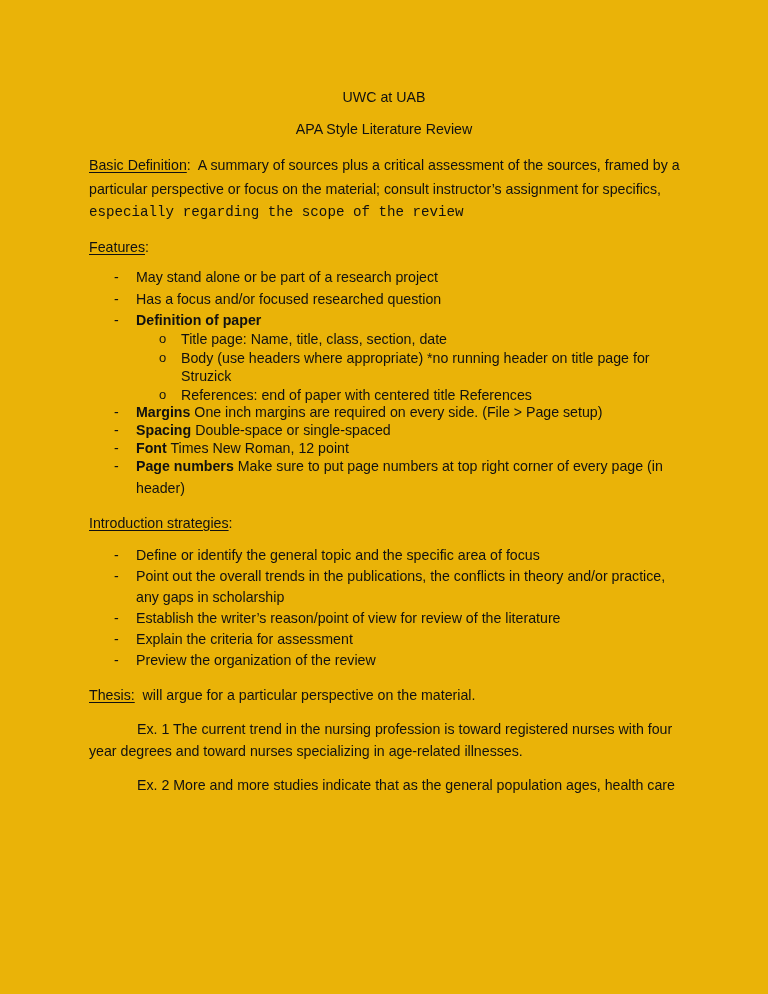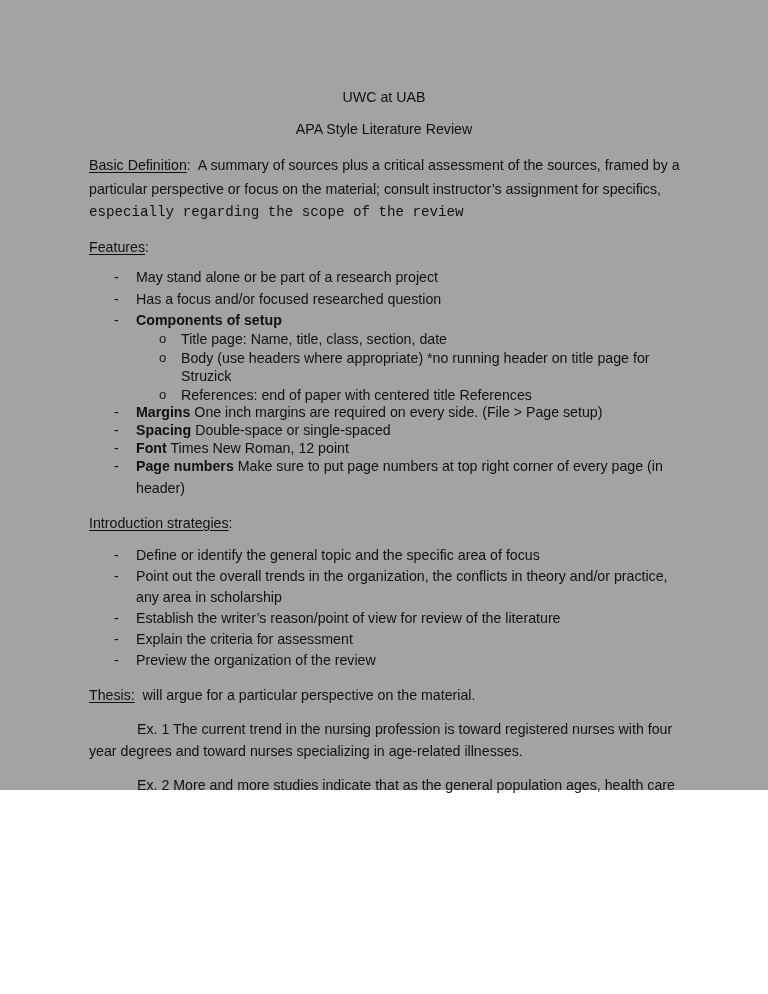--- a/index.html
+++ b/index.html
@@ -1,21 +1,21 @@
 <!DOCTYPE html>
 <html><head>
   <meta charset="utf-8">
   <style>
     html, body { margin: 0; padding: 0; background: #ffffff; }
     body {
       width: 768px; height: 994px; position: relative; overflow: hidden;
       font-family: "Liberation Sans", "DejaVu Sans", sans-serif;
       color: #111111; font-size: 14.2px;
     }
-    .page { position: absolute; left: 0; top: 0; width: 768px; height: 790px; background: #a3a3a3; }
+    .page { position: absolute; left: 0; top: 0; width: 768px; height: 994px; background: #eab308; }
     .abs { position: absolute; white-space: nowrap; line-height: 18px; }
     .center { left: 0; width: 768px; text-align: center; }
     .u { text-decoration: underline; text-underline-offset: 2px; }
     .b { font-weight: bold; }
     .dash { position: absolute; left: 114px; }
     .btext { position: absolute; left: 136px; text-align: right; }
     .odot { position: absolute; left: 159px; font-size: 13px; }
     .stext { position: absolute; left: 181px; }
   </style>
 </head>
@@ -35,21 +35,21 @@
   <div class="abs" style="left:0; top:268px; width:768px;">
     <span class="dash">-</span>
     <span class="btext">May stand alone or be part of a research project</span>
   </div>
   <div class="abs" style="left:0; top:290px; width:768px;">
     <span class="dash">-</span>
     <span class="btext">Has a focus and/or focused researched question</span>
   </div>
   <div class="abs" style="left:0; top:311px; width:768px;">
     <span class="dash">-</span>
-    <span class="btext b">Components of setup</span>
+    <span class="btext b">Definition of paper</span>
   </div>
 
   <div class="abs" style="left:0; top:330px; width:768px;">
     <span class="odot">o</span>
     <span class="stext">Title page: Name, title, class, section, date</span>
   </div>
   <div class="abs" style="left:0; top:349px; width:768px;">
     <span class="odot">o</span>
     <span class="stext">Body (use headers where appropriate) *no running header on title page for</span>
   </div>
@@ -82,24 +82,24 @@
   </div>
 
   <div class="abs" style="left:89px; top:514px;"><span class="u">Introduction strategies</span><span>:</span></div>
 
   <div class="abs" style="left:0; top:546px; width:768px;">
     <span class="dash">-</span>
     <span class="btext">Define or identify the general topic and the specific area of focus</span>
   </div>
   <div class="abs" style="left:0; top:567px; width:768px;">
     <span class="dash">-</span>
-    <span class="btext">Point out the overall trends in the organization, the conflicts in theory and/or practice,</span>
+    <span class="btext">Point out the overall trends in the publications, the conflicts in theory and/or practice,</span>
   </div>
   <div class="abs" style="left:0; top:588px; width:768px;">
-    <span class="btext">any area in scholarship</span>
+    <span class="btext">any gaps in scholarship</span>
   </div>
   <div class="abs" style="left:0; top:609px; width:768px;">
     <span class="dash">-</span>
     <span class="btext">Establish the writer’s reason/point of view for review of the literature</span>
   </div>
   <div class="abs" style="left:0; top:630px; width:768px;">
     <span class="dash">-</span>
     <span class="btext">Explain the criteria for assessment</span>
   </div>
   <div class="abs" style="left:0; top:651px; width:768px;">

